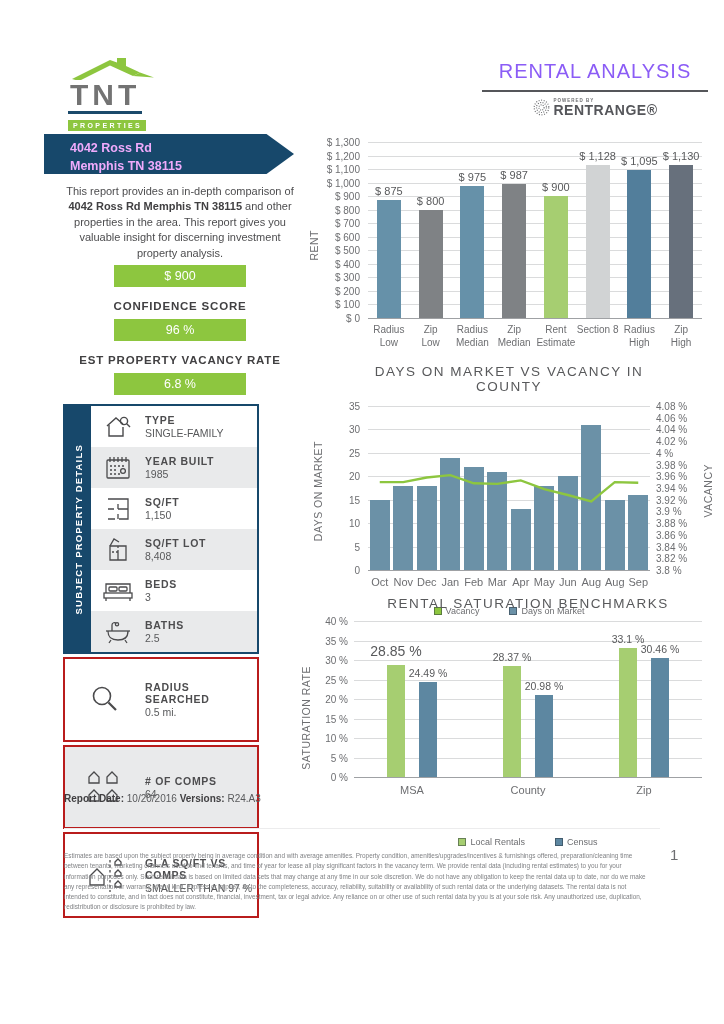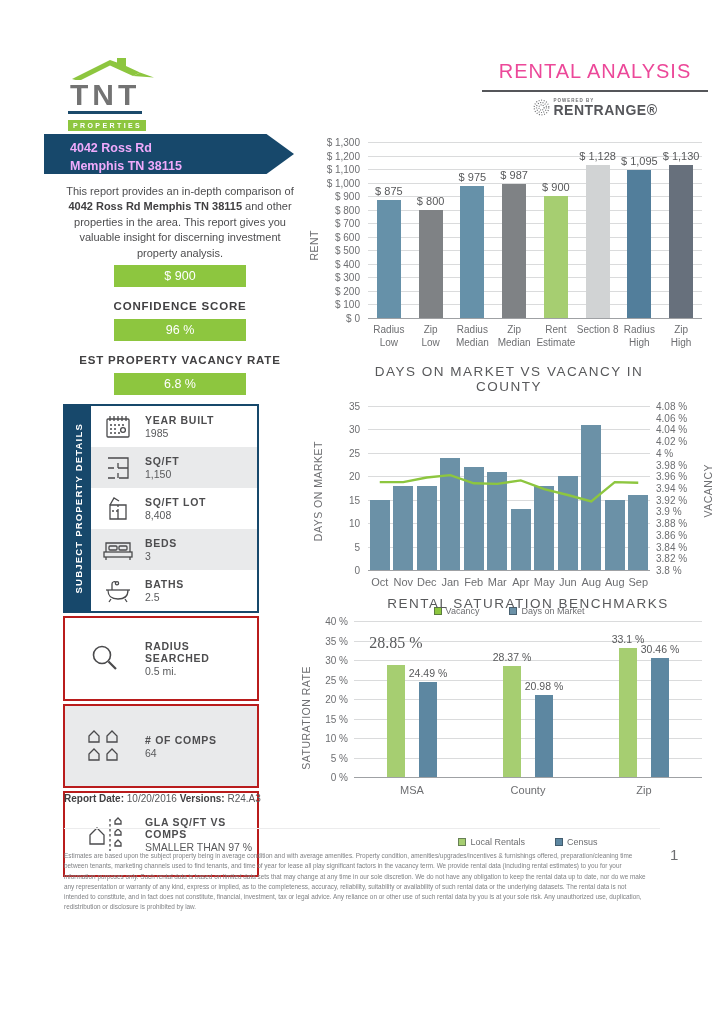--- a/index.html
+++ b/index.html
@@ -11,21 +11,21 @@
   .logo-roof { display:block; margin-left:2px; }
   .logo-tnt { font-size:30px; font-weight:bold; color:#737373; letter-spacing:4px; line-height:1;
               border-bottom:3px solid #1b4a6b; display:inline-block; padding:0 2px 1px 2px; }
   .logo-props { display:inline-block; background:#8dc63f; color:#fff; font-size:7px; font-weight:bold;
                 letter-spacing:2.4px; padding:2.5px 4px 2px 5px; margin-top:3px; }
   .logo-tag { font-size:6.5px; letter-spacing:0.8px; margin-top:3px; color:#1b4a6b; font-weight:bold; }
   .logo-tag .g { color:#8dc63f; }
 
   
   .hdr { position:absolute; right:16px; top:60px; width:226px; text-align:center; }
-  .hdr-title { font-size:20px; color:#ec4899; letter-spacing:1px; padding-bottom:7px;
+  .hdr-title { font-size:20px; color:#8b5cf6; letter-spacing:1px; padding-bottom:7px;
                border-bottom:2px solid #55565a; }
   .hdr-brand { margin-top:6px; display:flex; align-items:center; justify-content:center; gap:4px; }
   .hdr-brand-txt { text-align:left; }
   .hdr-pby { font-size:4.5px; color:#6d6e71; letter-spacing:1px; font-weight:bold; }
   .hdr-rr { font-size:14px; font-weight:bold; color:#55565a; letter-spacing:0.5px; line-height:1; }
 
   
   .banner { position:absolute; left:44px; top:134px; width:250px; height:40px; background:#17486b;
             clip-path:polygon(0 0, 89% 0, 100% 50%, 89% 100%, 0 100%);
             color:#f0abfc; font-size:12.5px; font-weight:bold; line-height:1.45; padding:5px 0 0 26px; }
@@ -135,20 +135,34 @@
     <div class="m-label">EST PROPERTY VACANCY RATE</div>
     <div class="m-box">6.8 %</div>
   </div>
 
   <div class="panel">
     <div class="pd-main">
       <div class="pd-side">
           <span>SUBJECT PROPERTY DETAILS</span>
         </div>
       <div class="pd-rows">
+        <div class="pd-row">
+          <div class="pd-icon">
+            <svg width="30" height="28" viewBox="0 0 30 28" fill="none" stroke="#4a4a4c" stroke-width="1.4">
+              <path d="M4 13 L13 5 L20 11"></path>
+                <path d="M6 12 V23 H20 V14"></path>
+              <circle cx="21" cy="8" r="3.6"></circle>
+                <path d="M23.7 10.7 L27 14"></path>
+            </svg>
+          </div>
+          <div class="pd-text">
+              <div class="pd-label">TYPE</div>
+              <div class="pd-value">SINGLE-FAMILY</div>
+            </div>
+        </div>
         <div class="pd-row">
           <div class="pd-icon">
             <svg width="28" height="28" viewBox="0 0 28 28" fill="none" stroke="#4a4a4c" stroke-width="1.3">
               <rect x="3" y="6" width="22" height="18" rx="1"></rect>
               <path d="M6 3 V8 M10 3 V8 M14 3 V8 M18 3 V8 M22 3 V8"></path>
               <path d="M6 12 H8 M10 12 H12 M14 12 H16 M18 12 H20 M6 16 H8 M10 16 H12 M6 20 H8 M10 20 H12 M14 20 H16"></path>
               <circle cx="19" cy="17" r="2.4"></circle>
             </svg>
           </div>
           <div class="pd-text">
@@ -448,21 +462,21 @@
           <div class="gl" style="top: 0px;"></div>
           <div class="gl" style="top: 19.5px;"></div>
           <div class="gl" style="top: 39px;"></div>
           <div class="gl" style="top: 58.5px;"></div>
           <div class="gl" style="top: 78px;"></div>
           <div class="gl" style="top: 97.5px;"></div>
           <div class="gl" style="top: 117px;"></div>
           <div class="gl" style="top: 136.5px;"></div>
           <div class="gl base" style="top: 156px;"></div>
           <div class="bar" style="left: 42px; width: 18px; height: 112.515px; background: rgb(166, 206, 113); bottom: 0px; position: absolute; transform: translateX(-50%);"></div>
-          <div class="dlabel" style="left: 42px; bottom: 125px; font-size: 16px; font-family: Liberation Serif, serif;">28.85 %</div>
+          <div class="dlabel" style="left: 42px; bottom: 118px; font-size: 14px;">28.85 %</div>
           <div class="bar" style="left: 74px; width: 18px; height: 95.511px; background: rgb(93, 135, 161); bottom: 0px; position: absolute; transform: translateX(-50%);"></div>
           <div class="dlabel" style="left: 74px; bottom: 98.511px; font-size: 10.5px;">24.49 %</div>
           <div class="xlab" style="left: 58px; top: 163px; font-size: 11px;">MSA</div>
           <div class="bar" style="left: 158px; width: 18px; height: 110.643px; background: rgb(166, 206, 113); bottom: 0px; position: absolute; transform: translateX(-50%);"></div>
           <div class="dlabel" style="left: 158px; bottom: 113.643px; font-size: 10.5px;">28.37 %</div>
           <div class="bar" style="left: 190px; width: 18px; height: 81.822px; background: rgb(93, 135, 161); bottom: 0px; position: absolute; transform: translateX(-50%);"></div>
           <div class="dlabel" style="left: 190px; bottom: 84.822px; font-size: 10.5px;">20.98 %</div>
           <div class="xlab" style="left: 174px; top: 163px; font-size: 11px;">County</div>
           <div class="bar" style="left: 274px; width: 18px; height: 129.09px; background: rgb(166, 206, 113); bottom: 0px; position: absolute; transform: translateX(-50%);"></div>
           <div class="dlabel" style="left: 274px; bottom: 132.09px; font-size: 10.5px;">33.1 %</div>

